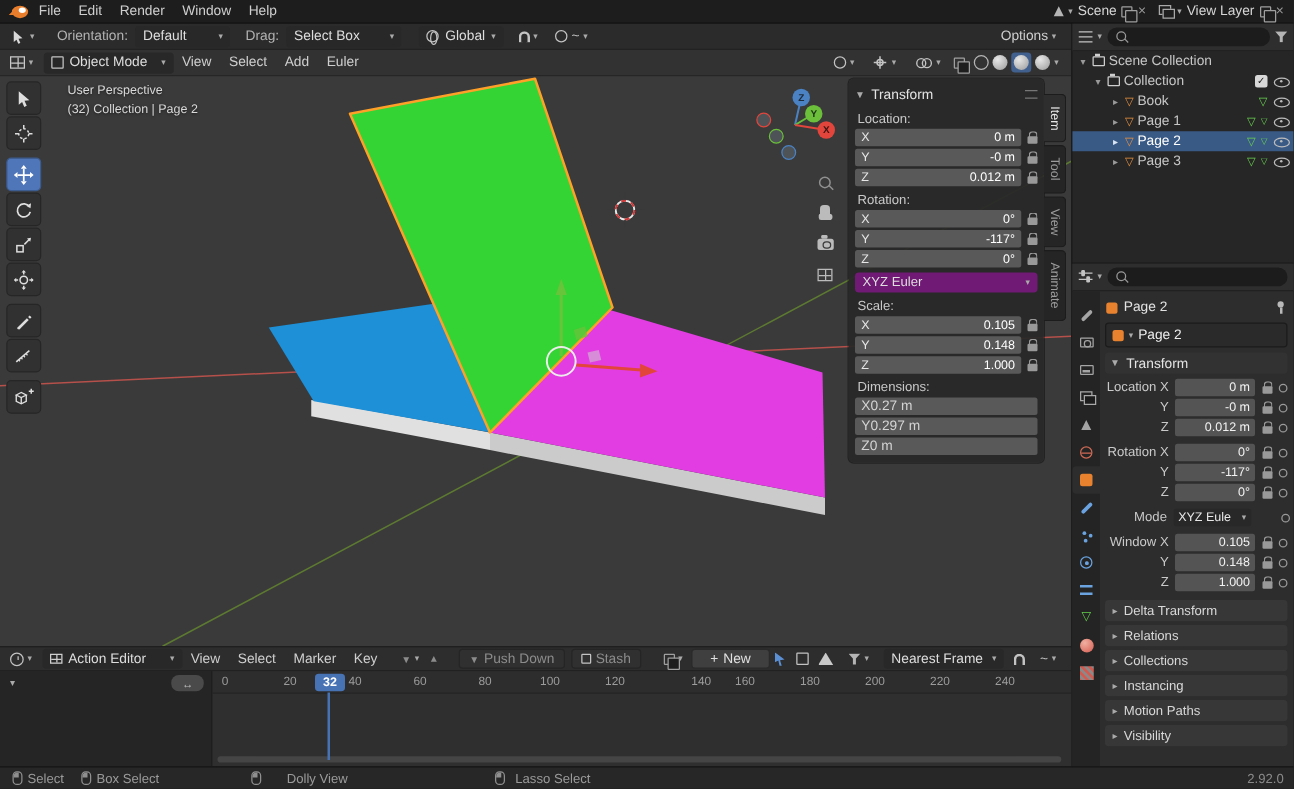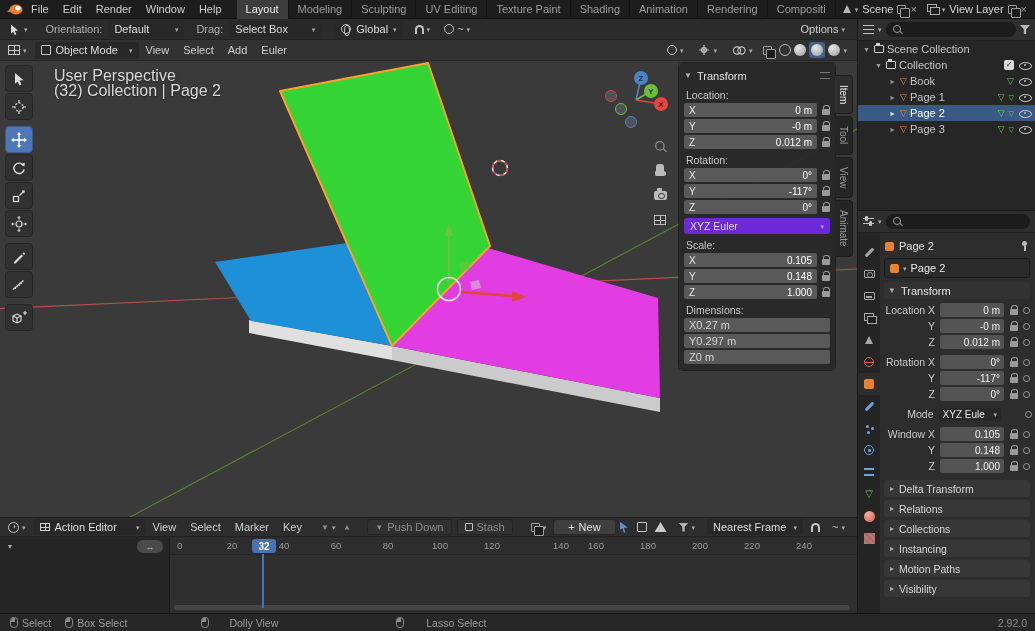--- a/index.html
+++ b/index.html
@@ -13,37 +13,37 @@
 .ws.active{background:#3d3d3d;color:#ececec}
 
 .toolsettings{position:absolute;left:0;top:19px;width:857px;height:21px;background:#2b2b2b;border-bottom:1px solid #222;display:flex;align-items:center}
 .vpheader{position:absolute;left:0;top:40px;width:857px;height:21px;background:#323232;border-bottom:1px solid #262626;display:flex;align-items:center}
 .lbl{color:#b2b2b2;white-space:nowrap}
 .dd{background:#282828;border-radius:3px;height:17px;display:inline-flex;align-items:center;padding:0 6px;gap:5px;color:#dedede;white-space:nowrap}
 .chv{font-size:7px;color:#aaa;line-height:1}
 .hbtn{display:inline-flex;align-items:center;gap:3px;padding:0 4px;height:17px;border-radius:3px}
 
 .viewport{position:absolute;left:0;top:61px;width:857px;height:456px;background:#3a3a3a;overflow:hidden}
-.ovl{position:absolute;left:54px;color:#d9d9d9;text-shadow:0 1px 2px rgba(0,0,0,.5);font-size:16px;white-space:nowrap}
+.ovl{position:absolute;left:54px;color:#d9d9d9;text-shadow:0 1px 2px rgba(0,0,0,.5);font-size:10px;white-space:nowrap}
 .tool-col{position:absolute;left:5px;top:4px;display:flex;flex-direction:column}
 .tool-btn{width:28px;height:27px;background:#313131;border:1px solid #262626;border-radius:4px;margin-bottom:1px;display:flex;align-items:center;justify-content:center}
 .tool-btn.active{background:#4f76b8;border-color:#3c5b8e}
 .tgap{height:5px}
 .vbtn{position:absolute;width:24px;height:22px;display:flex;align-items:center;justify-content:center;opacity:.9}
 
 .npanel{position:absolute;left:679px;top:2px;width:156px;height:307px;background:rgba(40,40,40,.94);border-radius:4px;box-shadow:0 0 0 1px rgba(0,0,0,.4);padding:4px 5px;z-index:5}
 .npanel .hdr{display:flex;align-items:center;gap:5px;height:17px;color:#e4e4e4;font-size:11px}
 .grip{margin-left:auto;width:10px;height:7px;border-top:1.5px solid #777;border-bottom:1.5px solid #777}
 .glabel{color:#c9c9c9;font-size:10.5px;margin:5px 0 2px 2px}
 .nrow{display:flex;align-items:center;margin-bottom:2px;gap:4px}
 .nf{background:#595959;border-radius:2px;height:14px;display:flex;align-items:center;padding:0 5px;flex:1}
 .nf .ax{font-size:10px;color:#e8e8e8}
 .nf .val{margin-left:auto;font-size:10px;color:#fff}
 .nfd{background:#595959;border-radius:2px;height:14px;display:flex;align-items:center;padding:0 5px;width:100%;margin-bottom:2px}
-.ndd{background:#6d28d9;border-radius:3px;height:16px;display:flex;align-items:center;padding:0 6px;color:#dedede;font-size:10.5px;margin:4px 0 2px 0}
+.ndd{background:#701a75;border-radius:3px;height:16px;display:flex;align-items:center;padding:0 6px;color:#dedede;font-size:10.5px;margin:4px 0 2px 0}
 .vtabs{position:absolute;left:835px;top:14px;z-index:5;display:flex;flex-direction:column;gap:2px}
 .vtab{writing-mode:vertical-rl;font-size:10px;color:#9c9c9c;background:#252525;border:1px solid #1c1c1c;border-left:none;border-radius:0 4px 4px 0;padding:9px 3px;text-align:center}
 .vtab.active{background:#2e2e2e;color:#e8e8e8}
 
 .outliner{position:absolute;left:857px;top:19px;width:178px;height:192px;background:#262626;border-left:1px solid #191919;border-bottom:1px solid #191919}
 .ehdr{height:22px;background:#2e2e2e;border-bottom:1px solid #212121;display:flex;align-items:center;padding:0 5px;gap:4px}
 .search{flex:1;height:15px;background:#1c1c1c;border-radius:8px;display:flex;align-items:center;padding:0 6px;gap:4px}
 .ol-row{height:16px;display:flex;align-items:center;gap:3px;padding:0 4px;color:#c6c6c6}
 .ol-row.sel{background:#3a5a86;color:#fff}
 .parrow{color:#999;font-size:8px;width:9px;text-align:center;flex:none}
@@ -161,31 +161,20 @@
     <svg width="18" height="13" style="margin-left:6px">
         <ellipse cx="10" cy="6.5" rx="6.5" ry="5" fill="#e87d2c"></ellipse>
         <ellipse cx="11.8" cy="5.2" rx="2.8" ry="2.2" fill="#fff"></ellipse>
         <path d="M1 9 L7 3 L5 9 Z" fill="#e87d2c"></path>
       </svg>
     <span class="menu">File</span>
     <span class="menu">Edit</span>
     <span class="menu">Render</span>
     <span class="menu">Window</span>
     <span class="menu">Help</span>
-    <div class="fx" style="margin-left:8px">
-      <span class="ws active">Layout</span>
-      <span class="ws">Modeling</span>
-      <span class="ws">Sculpting</span>
-      <span class="ws">UV Editing</span>
-      <span class="ws">Texture Paint</span>
-      <span class="ws">Shading</span>
-      <span class="ws">Animation</span>
-      <span class="ws">Rendering</span>
-      <span class="ws">Compositi</span>
-    </div>
     <div class="fx" style="margin-left:auto;gap:4px">
       <span class="i-scene"></span>
       <span class="chv">▾</span>
       <span style="color:#d6d6d6">Scene</span>
       <span class="i-copy"></span>
       <span style="color:#9a9a9a">×</span>
     </div>
     <div class="fx" style="margin:0 8px 0 10px;gap:4px">
       <span class="i-layers"></span>
       <span class="chv">▾</span>
@@ -807,17 +796,17 @@
   </div>
 
   <div class="status">
     <span class="i-mouse" style="margin-left:10px"></span>
     <span style="margin-left:4px">Select</span>
     <span class="i-mouse" style="margin-left:14px"></span>
     <span style="margin-left:4px">Box Select</span>
     <span class="i-mouse" style="margin-left:74px"></span>
     <span style="margin-left:20px">Dolly View</span>
     <span class="i-mouse" style="margin-left:118px"></span>
-    <span style="margin-left:22px">Lasso Select</span>
+    <span style="margin-left:8px">Lasso Select</span>
     <span class="sbv">2.92.0</span>
   </div>
 
 </div>
 
 </body></html>

